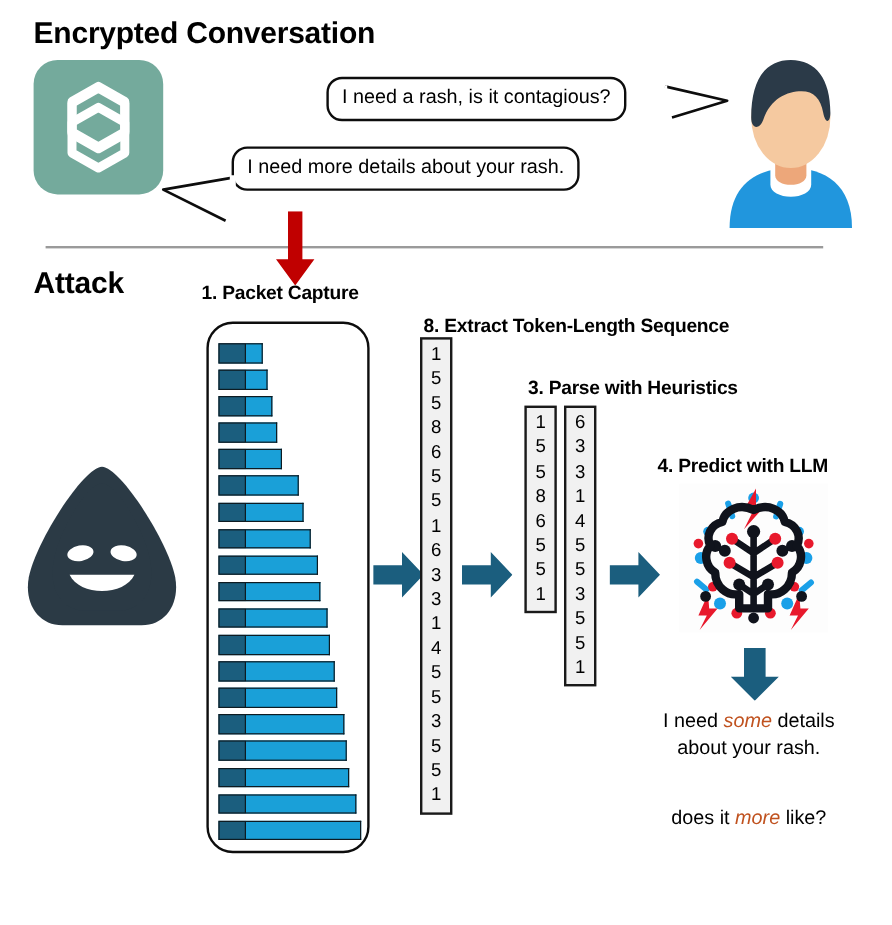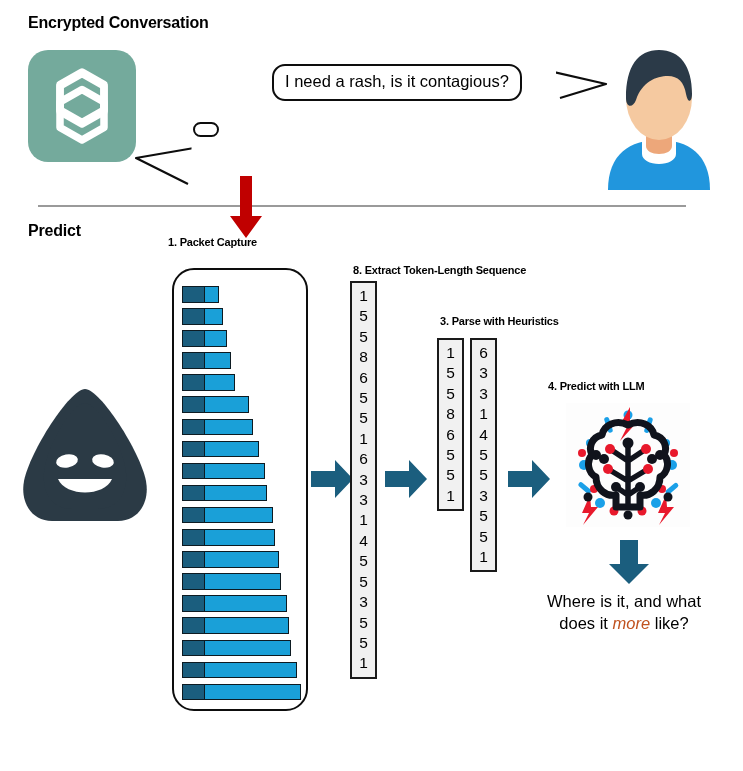--- a/index.html
+++ b/index.html
@@ -13,27 +13,27 @@
     position: relative;
     font-family: "Liberation Sans", sans-serif;
     color: #000000;
     overflow: hidden;
   }
   .abs { position: absolute; }
 
   
   .section-title {
     font-weight: bold;
-    font-size: 16px;
+    font-size: 25px;
     letter-spacing: -0.2px;
     white-space: nowrap;
   }
   .step-title {
     font-weight: bold;
-    font-size: 11px;
+    font-size: 16px;
     letter-spacing: -0.2px;
     white-space: nowrap;
   }
 
   
   #gpt-tile {
     left: 28px; top: 50px;
     width: 108px; height: 112px;
     background: #74aa9c;
     border-radius: 20px;
@@ -170,33 +170,34 @@
   </svg>
 </div>
 
 <div class="abs bubble" id="bubble-user">I need a rash, is it contagious?</div>
 <svg class="bubble-tail" style="left:554px; top:68px;" width="58" height="34" viewBox="0 0 58 34">
   <path d="M0 4 L52 16 L6 30" fill="#ffffff" stroke="#0d0d0d" stroke-width="2.2" stroke-linejoin="round"></path>
   <path d="M0 3 L0 31" stroke="#ffffff" stroke-width="4"></path>
 </svg>
 
 <div class="abs bubble" id="bubble-assistant">
+  <div>I need more details about your rash.</div>
 </div>
 <svg class="bubble-tail" style="left:132px; top:144px;" width="66" height="44" viewBox="0 0 66 44">
   <path d="M62 4 L4 14 L56 40" fill="#ffffff" stroke="#0d0d0d" stroke-width="2.2" stroke-linejoin="round"></path>
   <path d="M62 2 L62 42" stroke="#ffffff" stroke-width="5"></path>
 </svg>
 
 <div class="abs" id="divider"></div>
 
 <svg class="abs" id="red-arrow" width="36" height="62" viewBox="0 0 36 62">
   <path d="M12 0 L24 0 L24 40 L34 40 L18 62 L2 40 L12 40 Z" fill="#c00000"></path>
 </svg>
 
-<div class="abs section-title" style="left:28px; top:222px;">Predict</div>
+<div class="abs section-title" style="left:28px; top:222px;">Attack</div>
 
 <div class="abs" id="attacker">
   <svg width="130" height="140" viewBox="0 0 130 140">
     <path d="M65 4 C80 4 120 66 126 96 C130 118 118 136 98 136 L32 136 C12 136 0 118 4 96 C10 66 50 4 65 4 Z" fill="#2b3a45"></path>
     <path d="M65 18 C78 18 104 62 106 88 C108 110 96 124 78 124 L52 124 C34 124 22 110 24 88 C26 62 52 18 65 18 Z" fill="#2b3a45"></path>
     <ellipse cx="47" cy="76" rx="11" ry="6.5" fill="#ffffff" transform="rotate(-10 47 76)"></ellipse>
     <ellipse cx="83" cy="76" rx="11" ry="6.5" fill="#ffffff" transform="rotate(10 83 76)"></ellipse>
     <path d="M38 94 C46 112 84 112 92 94 Z" fill="#ffffff"></path>
   </svg>
 </div>
@@ -395,16 +396,20 @@
         <circle cx="86" cy="56" r="5"></circle>
     </g>
   </svg>
 </div>
 <svg class="abs" id="llm-down-arrow" width="44" height="44" viewBox="0 0 44 44">
   <path d="M13 0 L31 0 L31 24 L42 24 L22 44 L2 24 L13 24 Z" fill="#1b5e7e"></path>
 </svg>
 
 <div class="abs" id="prediction">
   <p>
-    <span>Where is it, and what</span><br>
+    <span>I need </span><span class="guess">some</span><span> details</span><br>
+    <span>about your rash.</span>
+  </p>
+  <p>
+    <br>
     <span>does it </span><span class="guess">more</span><span> like?</span>
   </p>
 </div>
 
 </body></html>

